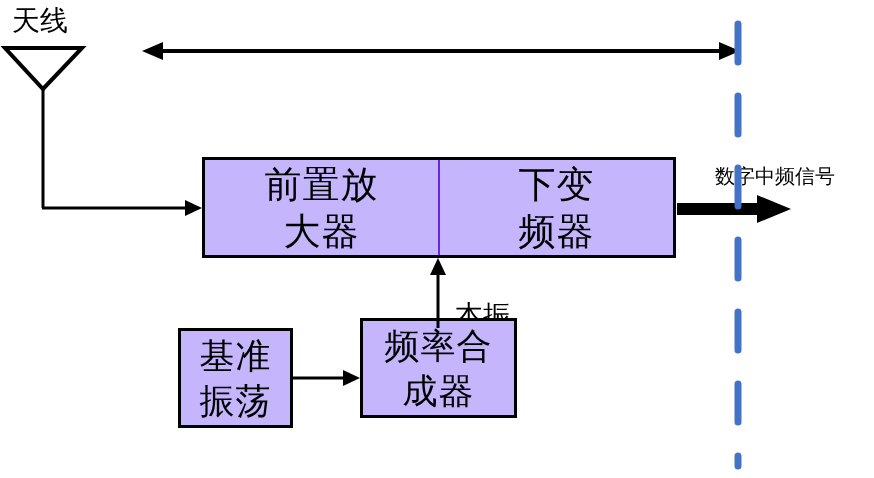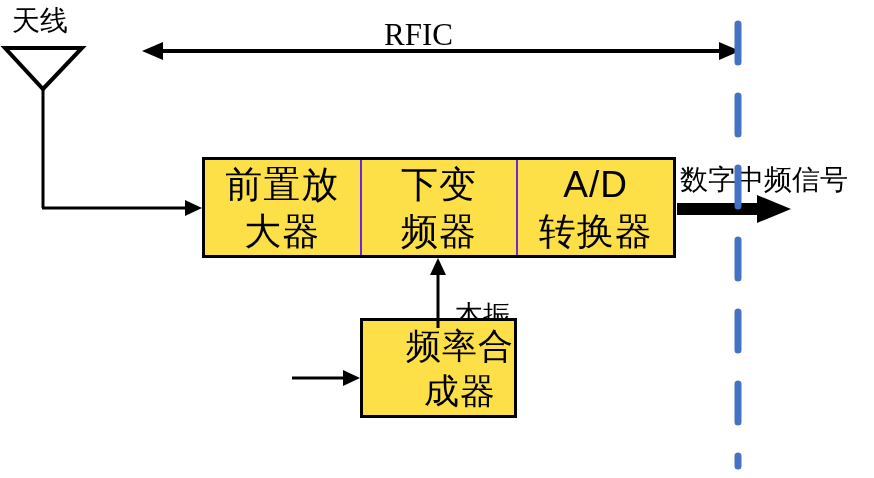--- a/index.html
+++ b/index.html
@@ -24,32 +24,32 @@
   }
   .label {
     position: absolute;
     z-index: 1;
     color: #000000;
     white-space: nowrap;
     line-height: 1.1;
   }
   .label-antenna   { left: 12px;  top: 6px;   font-size: 28px; }
   .label-rfic      { left: 384px; top: 18px;  font-size: 31px; font-family: "Liberation Serif", serif; }
-  .label-output    { left: 680px; top: 165px; font-size: 28px; }
+  .label-output    { left: 715px; top: 165px; font-size: 20px; }
   .label-lo        { left: 455px; top: 285px; font-size: 28px; margin-top: 16px; }
 
   .block {
     position: absolute;
     z-index: 1;
-    background: #fde047;
+    background: #c4b5fd;
     border: 3px solid #000000;
     box-sizing: border-box;
     display: flex;
     align-items: center;
-    justify-content: flex-end;
+    justify-content: center;
     text-align: center;
   }
   .block-text {
     white-space: pre-line;
     font-size: 37px;
     line-height: 47px;
     letter-spacing: 1px;
   }
   .row-blocks {
     left: 202px; top: 157px;
@@ -73,39 +73,38 @@
     font-size: 35px;
     line-height: 45px;
   }
 </style>
 </head>
 <body>
 
 <div class="stage">
 
   <div class="label label-antenna">天线</div>
-  <div class="label label-rfic">RFIC</div>
   <div class="label label-output">数字中频信号</div>
   <div class="label label-lo">本振</div>
 
   <div class="block row-blocks">
     <div class="row-cell">
       <span class="block-text">前置放
 大器</span>
     </div>
     <div class="row-cell">
       <span class="block-text">下变
 频器</span>
     </div>
-    <div class="row-cell">
-      <span class="block-text">A/D
-转换器</span>
-    </div>
   </div>
 
+  <div class="block block-refosc">
+    <span class="block-text">基准
+振荡</span>
+  </div>
   <div class="block block-synth">
     <span class="block-text">频率合
 成器</span>
   </div>
 
   <svg class="layer-svg" width="874" height="478" viewBox="0 0 874 478">
 
     <g>
       <path d="M5,48 L82,48 L43,89 Z" fill="none" stroke="#000000" stroke-width="4"></path>
       <line x1="43" y1="89" x2="43" y2="208" stroke="#000000" stroke-width="3"></line>

